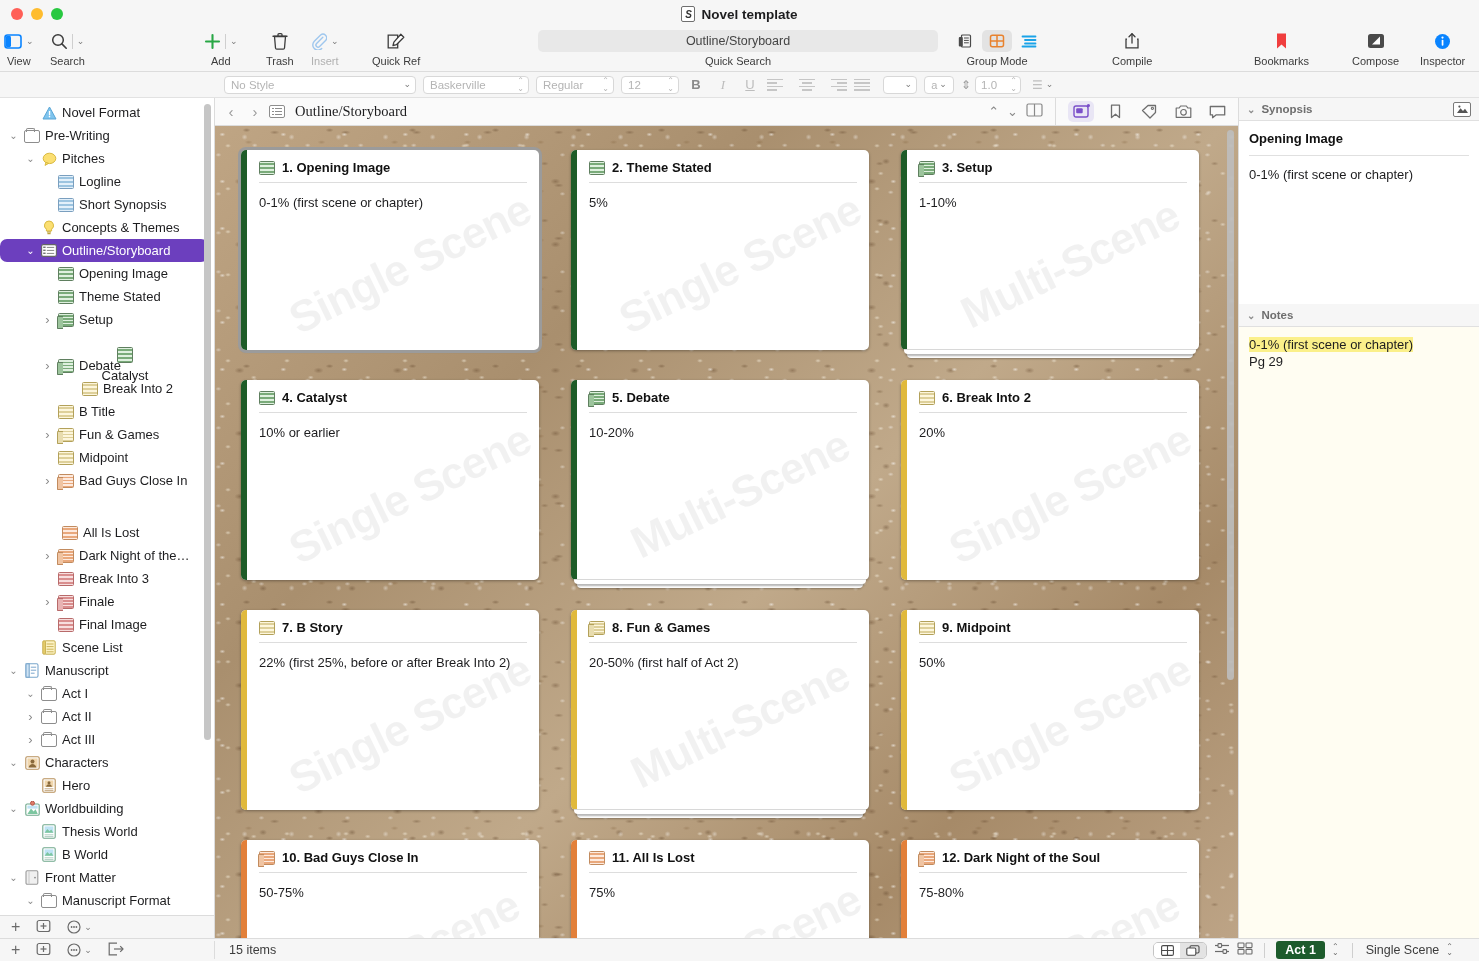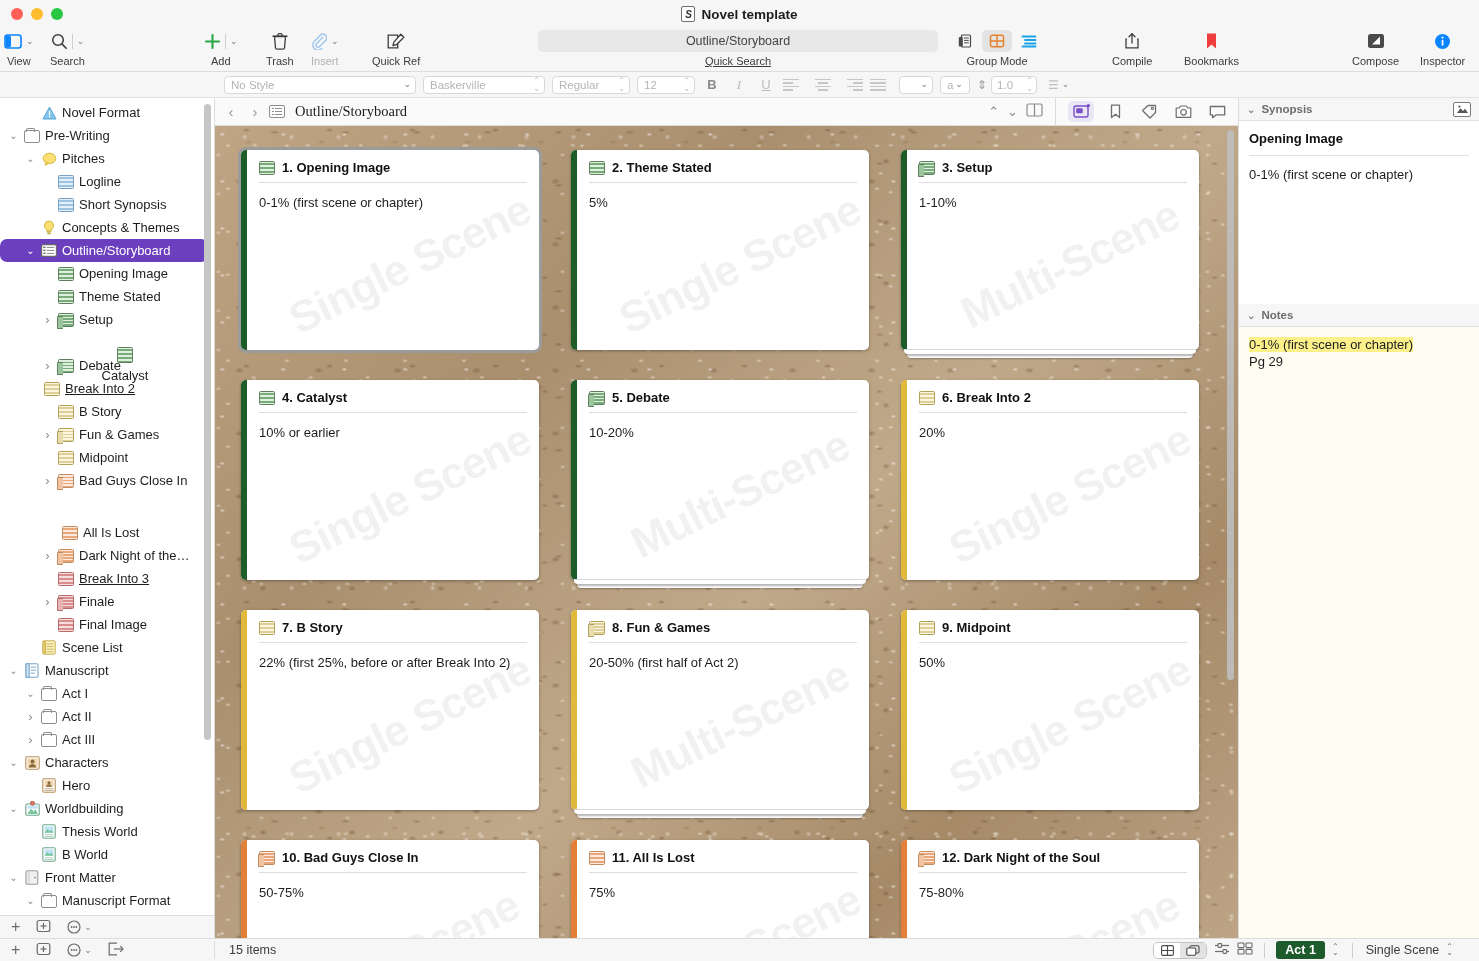--- a/index.html
+++ b/index.html
@@ -69,21 +69,21 @@
     height: 26px; flex: 0 0 26px; background: #f6f6f6;
     border-bottom: 1px solid #e2e2e2;
     display: flex; align-items: center; padding-left: 224px; gap: 7px;
   }
   .fb-combo {
     height: 18px; border: 1px solid #d8d8d8; border-radius: 4px; background: #fff;
     display: flex; align-items: center; justify-content: space-between;
     padding: 0 4px 0 6px; font-size: 11.5px; color: #b4b4b4;
   }
   .fb-style { width: 192px; }
-  .fb-font { width: 122px; gap: 9px; }
+  .fb-font { width: 106px; gap: 9px; }
   .fb-face { width: 78px; }
   .fb-size { width: 58px; }
   .fb-btn { width: 20px; height: 18px; display:flex; align-items:center; justify-content:center; font-size: 13px; color: #bdbdbd; }
   .fb-align { width: 22px; height: 18px; display:flex; flex-direction:column; justify-content:center; gap:2px; }
   .fb-align i { display:block; height:1.5px; background:#c6c6c6; }
   .fb-color { width: 34px; height: 18px; border: 1px solid #d8d8d8; border-radius: 4px; background:#fff; display:flex; align-items:center; justify-content:flex-end; padding-right:4px; }
   .fb-hl { width: 30px; height: 18px; border: 1px solid #d8d8d8; border-radius: 4px; background:#fff; display:flex; align-items:center; justify-content:center; gap:2px; font-size:11px; color:#b4b4b4; }
   .fb-spin { width: 46px; height: 18px; border: 1px solid #d8d8d8; border-radius: 4px; background:#fff; display:flex; align-items:center; justify-content:space-between; padding:0 3px 0 5px; font-size:11.5px; color:#b4b4b4; }
 
   
@@ -337,21 +337,21 @@
               <path d="M1.2 2.2h9.5v12.6H1.2z" fill="none" stroke="#3c3c3c" stroke-width="1.3"></path>
               <path d="M13.8 1.3 16.8 4.3 9.4 11.7 6 12.5l.9-3.4z" fill="#fff" stroke="#3c3c3c" stroke-width="1.3" stroke-linejoin="round"></path>
             </svg>
         </span>
       </div>
       <div class="tb-label">Quick Ref</div>
     </div>
 
     <div class="qs-wrap">
       <div class="qs-field">Outline/Storyboard</div>
-      <div class="tb-label" style="margin-top:3px;text-decoration:underline;">Quick Search</div>
+      <div class="tb-label" style="margin-top:3px;">Quick Search</div>
     </div>
 
     <div class="tb-group" style="left:950px;">
       <div class="tb-icons" style="gap:2px;">
         <span class="gm-btn">
           <svg width="16" height="16" viewBox="0 0 16 16">
               <rect x="4.5" y="2" width="9" height="12" rx="1" fill="none" stroke="#4a4a4a" stroke-width="1.2"></rect>
               <rect x="1.8" y="4" width="4" height="9.5" rx="1" fill="#4a4a4a"></rect>
               <line x1="7" y1="5" x2="11.8" y2="5" stroke="#4a4a4a" stroke-width="1"></line>
               <line x1="7" y1="7.4" x2="11.8" y2="7.4" stroke="#4a4a4a" stroke-width="1"></line>
@@ -383,21 +383,21 @@
           <svg width="16" height="18" viewBox="0 0 16 18">
               <path d="M3 7.2H2v8.6h12V7.2h-1" fill="none" stroke="#3c3c3c" stroke-width="1.3"></path>
               <line x1="8" y1="1.8" x2="8" y2="11" stroke="#3c3c3c" stroke-width="1.3" stroke-linecap="round"></line>
               <path d="M5 4.8 8 1.8l3 3" fill="none" stroke="#3c3c3c" stroke-width="1.3" stroke-linecap="round" stroke-linejoin="round"></path>
             </svg>
         </span>
       </div>
       <div class="tb-label">Compile</div>
     </div>
 
-    <div class="tb-group" style="left:1184px;">
+    <div class="tb-group" style="left:1254px;">
       <div class="tb-icons">
         <span class="icon-btn">
           <svg width="13" height="18" viewBox="0 0 13 18">
               <path d="M2 1.5h9v15l-4.5-4-4.5 4z" fill="#f03e3e"></path>
             </svg>
         </span>
       </div>
       <div class="tb-label">Bookmarks</div>
     </div>
 
@@ -575,29 +575,29 @@
           <div class="row" style="padding-left: 42px; flex-direction: column;">
             <span class="disc empty">›</span>
             <span class="ic doc g"></span>
             <span>Catalyst</span>
           </div>
           <div class="row" style="padding-left: 42px;">
             <span class="disc" style="font-size: 13px;">›</span>
             <span class="ic fold g"></span>
             <span>Debate</span>
           </div>
-          <div class="row" style="padding-left: 28px; text-decoration: underline;">
+          <div class="row" style="padding-left: 66px;">
             <span class="disc empty">›</span>
             <span class="ic doc y"></span>
             <span>Break Into 2</span>
           </div>
           <div class="row" style="padding-left: 42px;">
             <span class="disc empty">›</span>
             <span class="ic doc y"></span>
-            <span>B Story</span>
+            <span>B Title</span>
           </div>
           <div class="row" style="padding-left: 42px;">
             <span class="disc" style="font-size: 13px;">›</span>
             <span class="ic fold y"></span>
             <span>Fun &amp; Games</span>
           </div>
           <div class="row" style="padding-left: 42px;">
             <span class="disc empty">›</span>
             <span class="ic doc y"></span>
             <span>Midpoint</span>
@@ -610,21 +610,21 @@
           <div class="row" style="padding-left: 46px; margin-top: 29px;">
             <span class="disc empty">›</span>
             <span class="ic doc o"></span>
             <span>All Is Lost</span>
           </div>
           <div class="row" style="padding-left: 42px;">
             <span class="disc" style="font-size: 13px;">›</span>
             <span class="ic fold o"></span>
             <span>Dark Night of the…</span>
           </div>
-          <div class="row" style="padding-left: 42px; text-decoration: underline;">
+          <div class="row" style="padding-left: 42px;">
             <span class="disc empty">›</span>
             <span class="ic doc r"></span>
             <span>Break Into 3</span>
           </div>
           <div class="row" style="padding-left: 42px;">
             <span class="disc" style="font-size: 13px;">›</span>
             <span class="ic fold r"></span>
             <span>Finale</span>
           </div>
           <div class="row" style="padding-left: 42px;">

